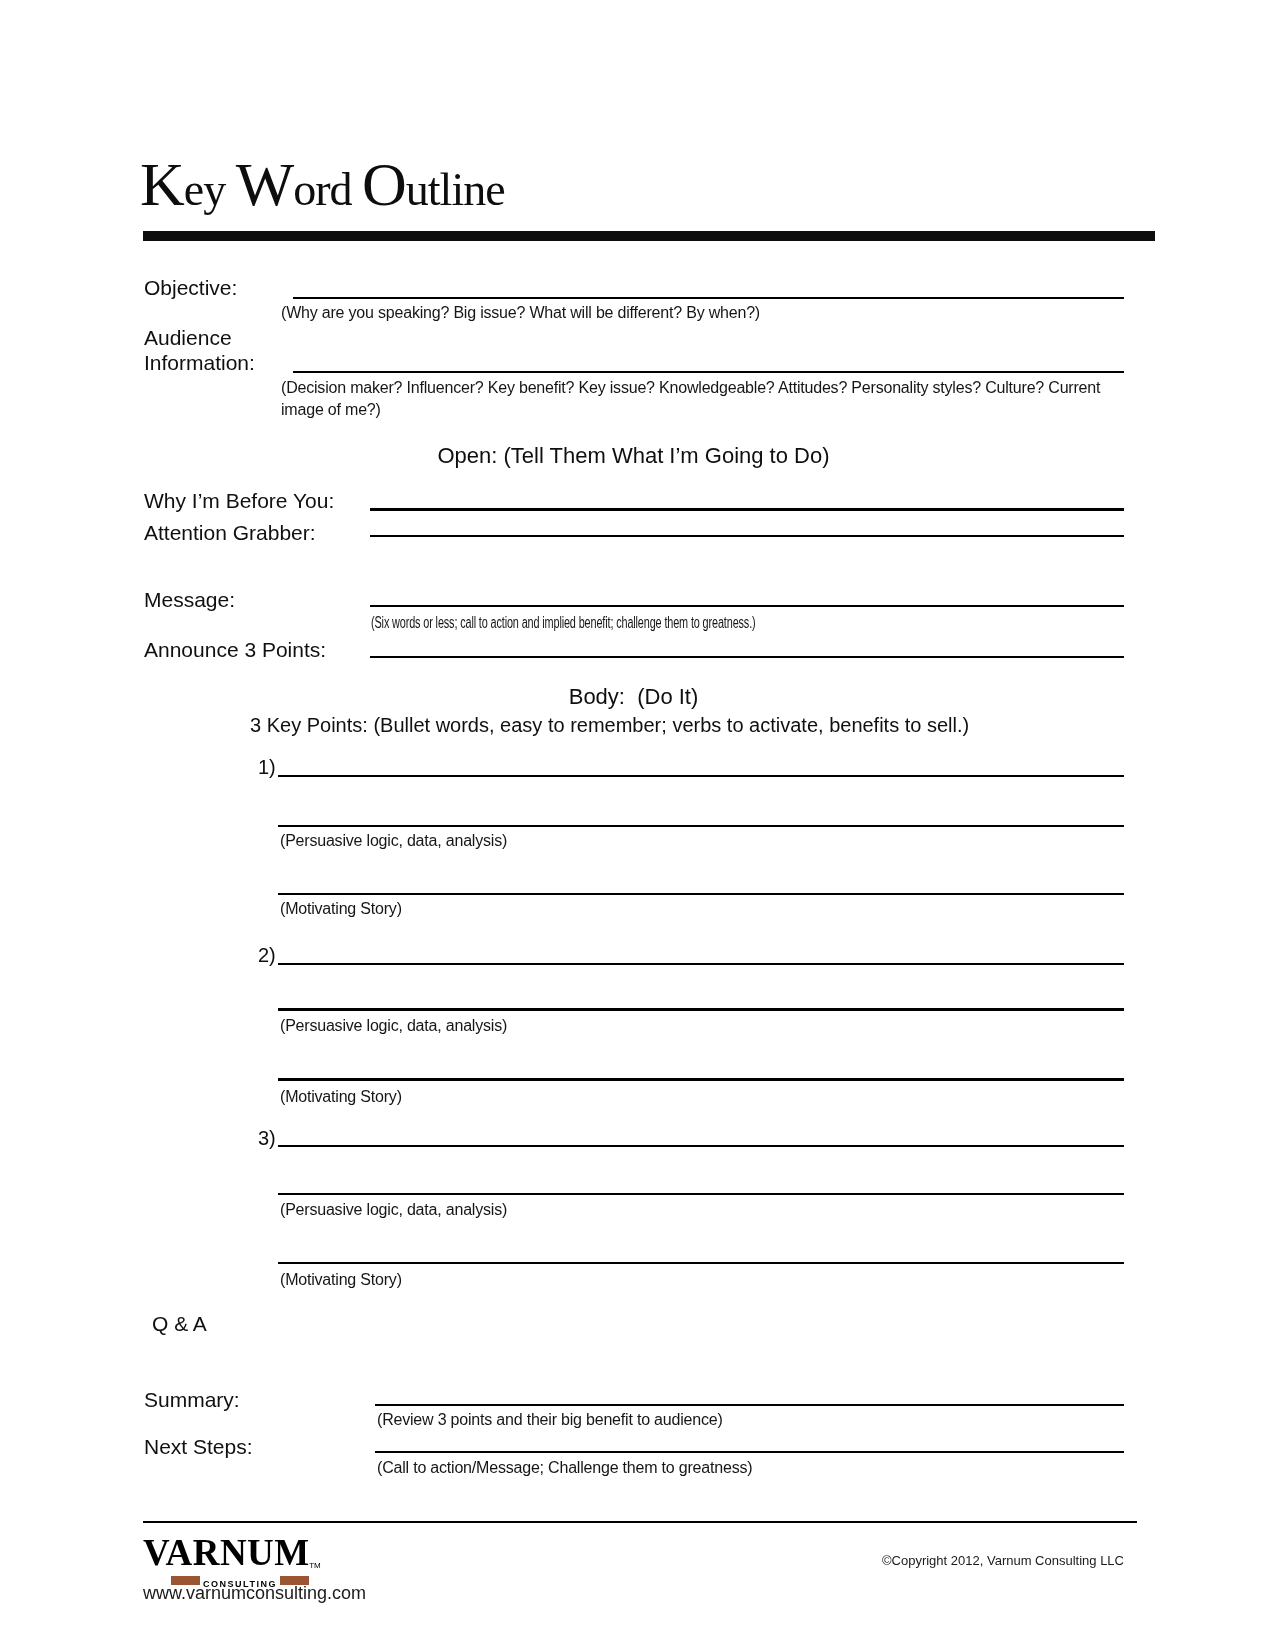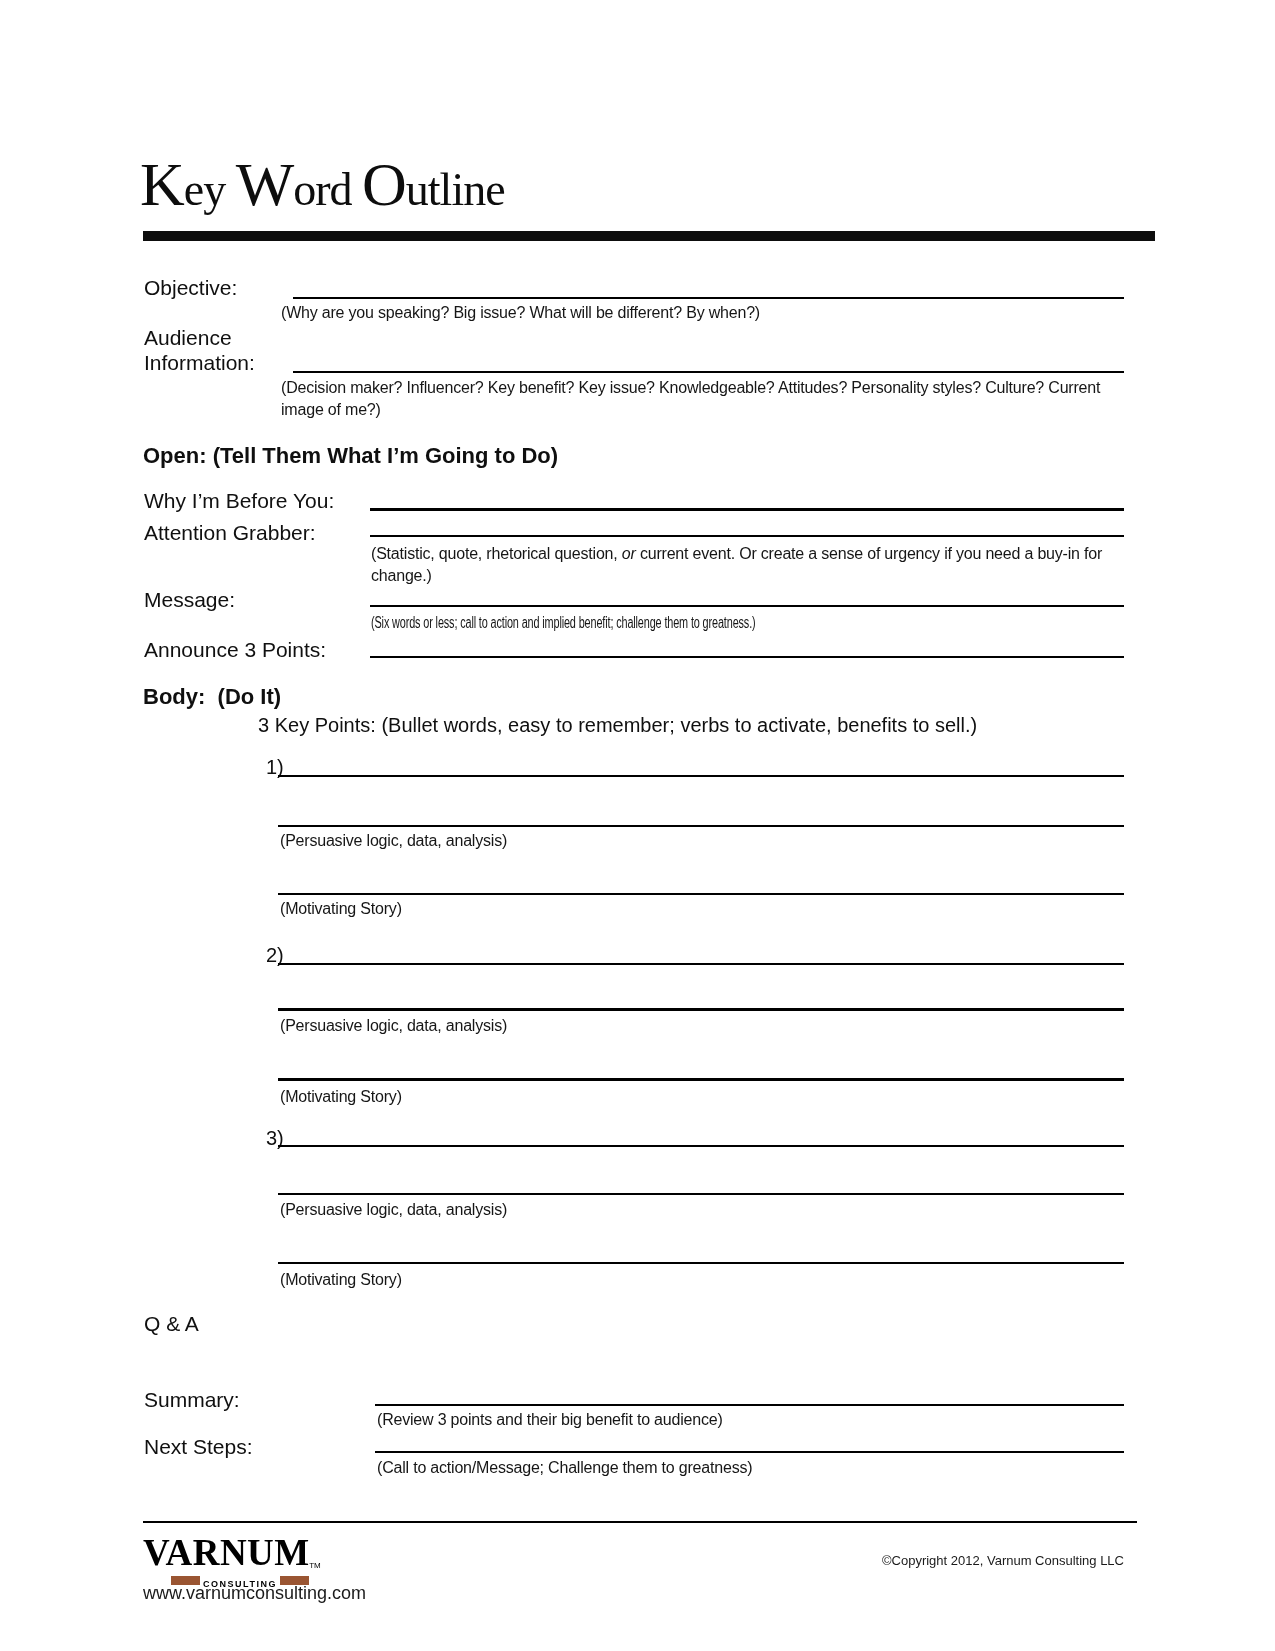--- a/index.html
+++ b/index.html
@@ -5,24 +5,24 @@
   html,body{margin:0;padding:0;background:#ffffff;}
   .page{position:relative;width:1275px;height:1651px;background:#ffffff;
         font-family:"Liberation Sans",sans-serif;color:#111;overflow:hidden;}
   .abs{position:absolute;}
   .title{font-family:"Liberation Serif","DejaVu Serif",serif;color:#0d0d0d;
          white-space:nowrap;letter-spacing:-1px;line-height:1;}
   .t-cap{font-size:62px;}
   .t-sm{font-size:46px;}
   .rule{background:#0d0d0d;}
   .label{font-size:21px;line-height:1.1;white-space:nowrap;color:#101010;}
-  .num{font-size:20px;line-height:1.1;color:#101010;margin-left:8px;}
+  .num{font-size:20px;line-height:1.1;color:#101010;}
   .hint{font-size:16px;line-height:22px;letter-spacing:-0.2px;color:#161616;}
   .hint i{font-style:italic;}
-  .heading{font-size:22px;font-weight:bold;white-space:pre-wrap;
+  .heading{font-size:22px;font-weight:normal;text-align:center;white-space:pre-wrap;
            color:#0f0f0f;line-height:1.2;}
   .fline{background:#000;height:2px;}
   .fline.thick{height:3px;}
   .condensed{display:inline-block;transform:scaleX(0.68);transform-origin:left top;white-space:nowrap;}
   .logo-word{font-family:"Liberation Serif","DejaVu Serif",serif;font-weight:bold;
              font-size:37px;line-height:1;color:#000;letter-spacing:0.5px;}
   .logo-row{display:flex;align-items:center;}
   .logo-bar{height:9px;}
   .logo-sub{font-size:9px;font-weight:bold;letter-spacing:1.5px;padding:0 3px;color:#000;margin-top:8px;}
   .tm{position:absolute;font-size:8px;color:#000;}
@@ -48,21 +48,20 @@
   <div class="abs fline" style="left:293px;top:371px;width:831px;"></div>
   <div class="abs hint" style="left:281px;top:377px;width:835px;white-space:normal;">(Decision maker? Influencer? Key benefit? Key issue? Knowledgeable? Attitudes? Personality styles? Culture? Current image of me?)</div>
 
   <div class="abs heading" style="left:143px;top:443px;width:981px;">Open: (Tell Them What I’m Going to Do)</div>
 
   <div class="abs label" style="left:144px;top:489px;">Why I’m Before You:</div>
   <div class="abs fline thick" style="left:370px;top:508px;width:754px;"></div>
 
   <div class="abs label" style="left:144px;top:521px;">Attention Grabber:</div>
   <div class="abs fline" style="left:370px;top:535px;width:754px;"></div>
-  <div class="abs hint" style="left:371px;top:543px;width:772px;white-space:normal;"><span>(Statistic, quote, rhetorical question, </span><i>or</i><span> current event. Or create a sense of urgency if you need a buy-in for change.)</span></div>
 
   <div class="abs label" style="left:144px;top:588px;">Message:</div>
   <div class="abs fline" style="left:370px;top:605px;width:754px;"></div>
   <div class="abs hint" style="left:371px;top:612px;"><span class="condensed">(Six words or less; call to action and implied benefit; challenge them to greatness.)</span></div>
 
   <div class="abs label" style="left:144px;top:638px;">Announce 3 Points:</div>
   <div class="abs fline" style="left:370px;top:656px;width:754px;"></div>
 
   <div class="abs heading" style="left:143px;top:684px;width:981px;">Body:  (Do It)</div>
   <div class="abs num" style="left:250px;top:714px;font-size:20px;">3 Key Points: (Bullet words, easy to remember; verbs to activate, benefits to sell.)</div>
@@ -81,21 +80,21 @@
   <div class="abs fline thick" style="left:278px;top:1078px;width:846px;"></div>
   <div class="abs hint" style="left:280px;top:1086px;">(Motivating Story)</div>
 
   <div class="abs num" style="left:258px;top:1127px;">3)</div>
   <div class="abs fline" style="left:278px;top:1145px;width:846px;"></div>
   <div class="abs fline" style="left:278px;top:1193px;width:846px;"></div>
   <div class="abs hint" style="left:280px;top:1199px;">(Persuasive logic, data, analysis)</div>
   <div class="abs fline" style="left:278px;top:1262px;width:846px;"></div>
   <div class="abs hint" style="left:280px;top:1269px;">(Motivating Story)</div>
 
-  <div class="abs label" style="left:144px;top:1312px;text-align:center;">Q &amp; A</div>
+  <div class="abs label" style="left:152px;top:1312px;text-align:center;">Q &amp; A</div>
 
 
   <div class="abs label" style="left:144px;top:1388px;">Summary:</div>
   <div class="abs fline" style="left:375px;top:1404px;width:749px;"></div>
   <div class="abs hint" style="left:377px;top:1409px;">(Review 3 points and their big benefit to audience)</div>
 
   <div class="abs label" style="left:144px;top:1435px;">Next Steps:</div>
   <div class="abs fline" style="left:375px;top:1451px;width:749px;"></div>
   <div class="abs hint" style="left:377px;top:1457px;">(Call to action/Message; Challenge them to greatness)</div>
 

